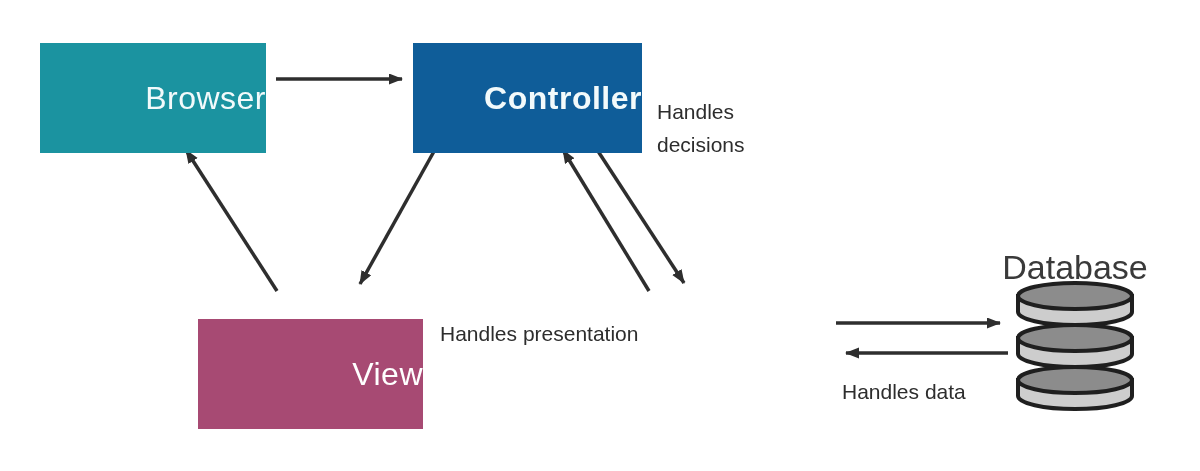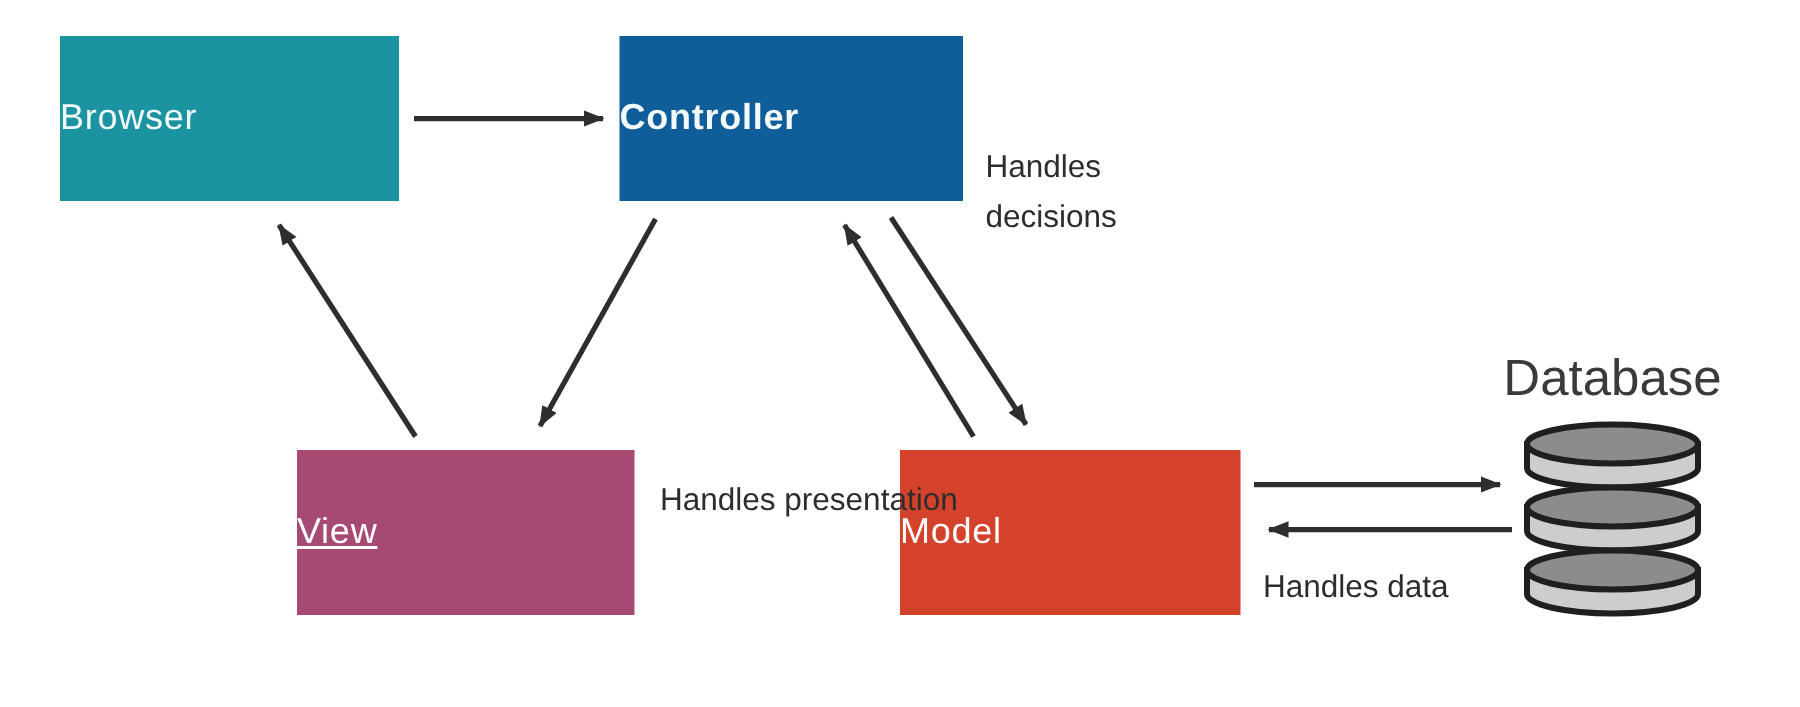--- a/index.html
+++ b/index.html
@@ -8,43 +8,44 @@
     width: 1200px;
     height: 471px;
     background: #ffffff;
     font-family: "Liberation Sans", sans-serif;
     overflow: hidden;
   }
   .node-box {
     position: absolute;
     display: flex;
     align-items: center;
-    justify-content: flex-start;
-    font-size: 24px;
+    justify-content: flex-end;
+    font-size: 32px;
     letter-spacing: 0.5px;
     color: #f2fafb;
+    margin-top: 19px;
   }
   .box-browser    { left: 40px;  top: 24px;  width: 226px; height: 110px; }
   .box-controller { left: 413px; top: 24px;  width: 229px; height: 110px; font-weight: bold; }
-  .box-view       { left: 198px; top: 300px; width: 225px; height: 110px; color: #ffffff; text-decoration: underline; }
+  .box-view       { left: 198px; top: 300px; width: 225px; height: 110px; color: #ffffff; }
   .box-model      { left: 600px; top: 300px; width: 227px; height: 110px; color: #ffffff; }
 
   .annotation {
     position: absolute;
     font-size: 21px;
     line-height: 1.55;
     color: #2d2d2d;
   }
   .ann-decisions    { left: 657px; top: 96px;  width: 170px; }
   .ann-presentation { left: 440px; top: 318px; width: 210px; }
   .ann-data         { left: 842px; top: 376px; width: 240px; white-space: nowrap; }
 
   .db-label {
     position: absolute;
-    left: 975px; top: 233px; width: 200px;
+    left: 975px; top: 248px; width: 200px;
     text-align: center;
     font-size: 34px;
     color: #3a3a3a;
   }
   svg.arrows {
     position: absolute;
     left: 0; top: 0;
     width: 1200px; height: 471px;
     pointer-events: none;
   }
@@ -90,23 +91,20 @@
   </div>
 
   <div class="node-box box-controller" style="background-color: rgb(15, 93, 153);">
     <span>Controller</span>
   </div>
 
   <div class="node-box box-view" style="background-color: rgb(167, 74, 115);">
     <span>View</span>
   </div>
 
-  <div class="node-box box-model" style="background-color: rgb(213, 66, 44);">
-    <span>Model</span>
-  </div>
 
   <div class="annotation ann-decisions">Handles decisions</div>
 
   <div class="annotation ann-presentation">Handles presentation</div>
 
   <div class="annotation ann-data">Handles data</div>
 
   <div class="db-label">Database</div>
 
 </div>

